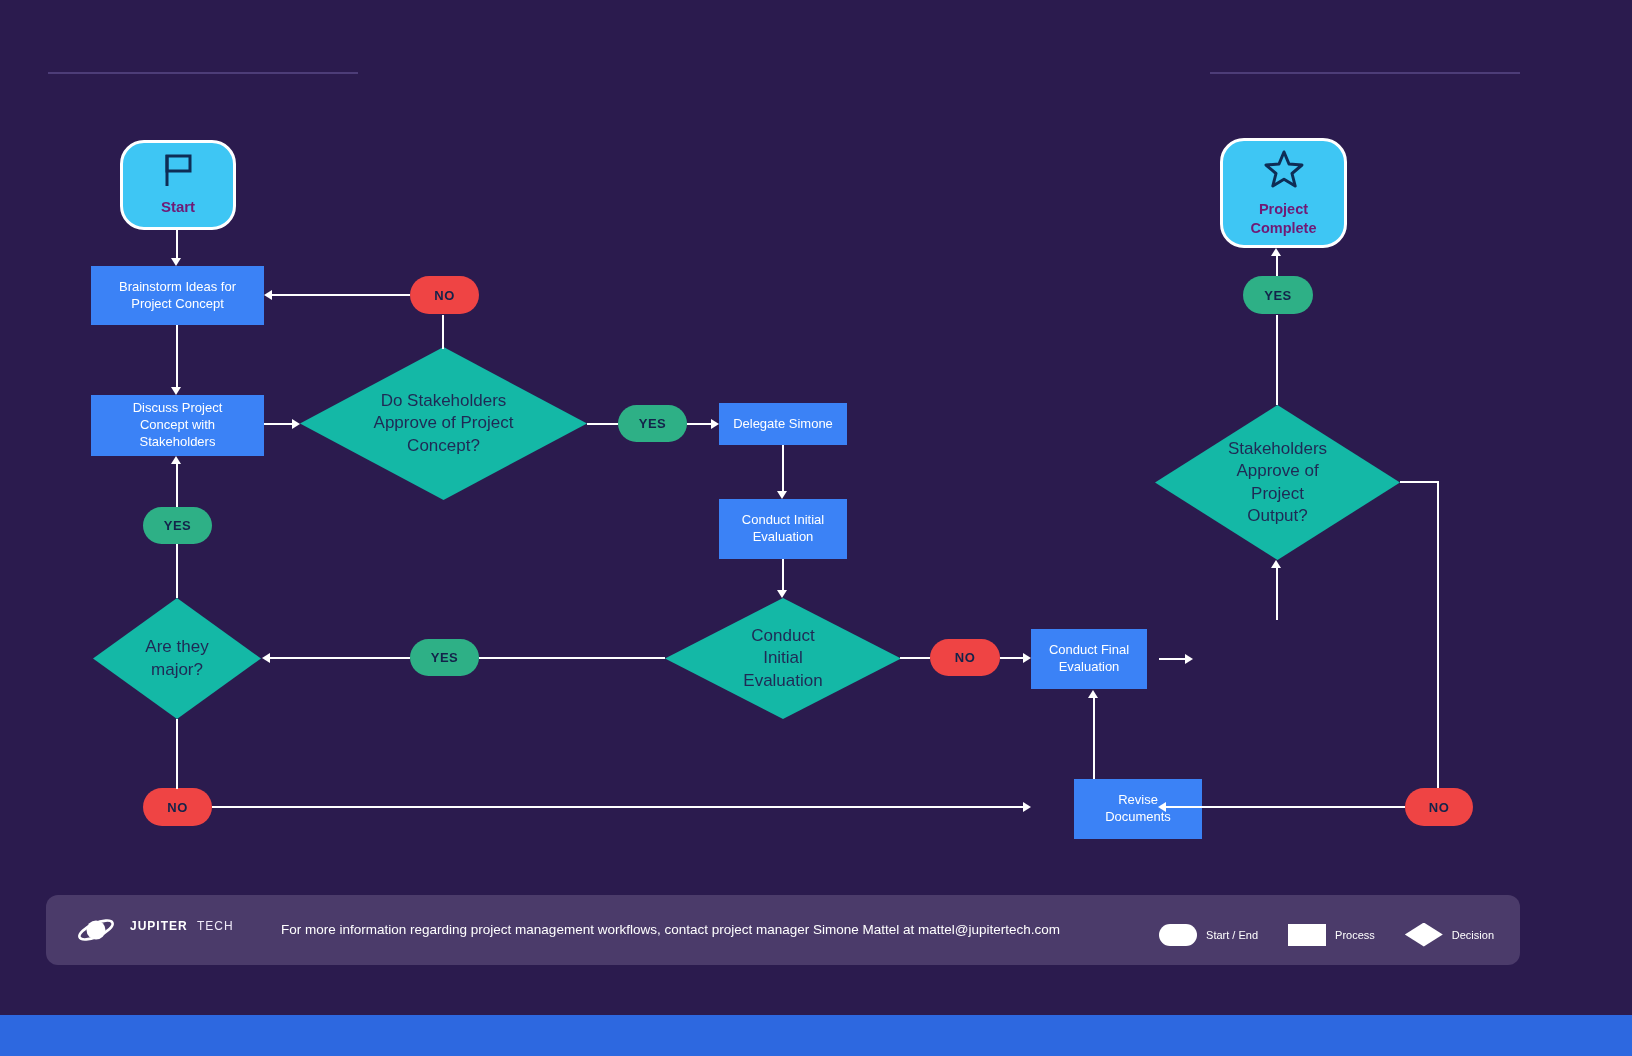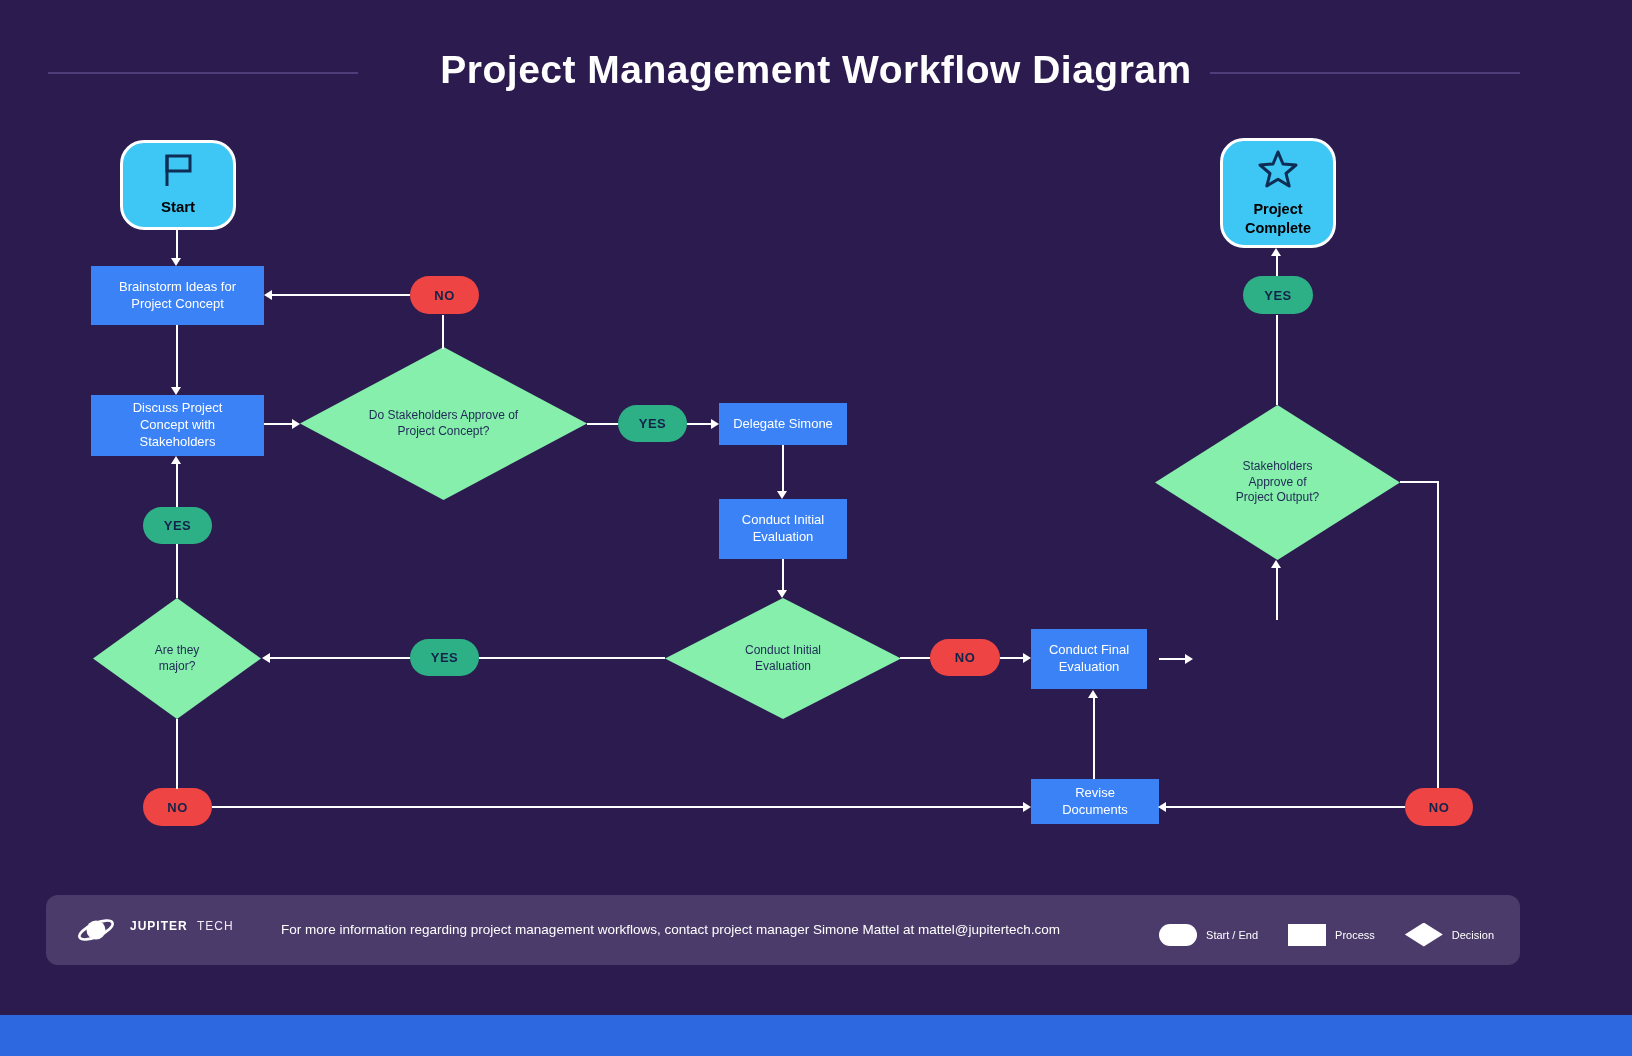--- a/index.html
+++ b/index.html
@@ -14,37 +14,37 @@
     text-align:center; color:#fff; font-size:39px; font-weight:bold;
     letter-spacing:0.5px;
   }
   .title-rule { position:absolute; top:72px; height:2px; background:#4d3d78; width:310px; }
   .rule-left { left:48px; } .rule-right { left:1210px; }
 
   
   .terminal {
     position:absolute; background:#3EC6F4; border:3px solid #fff; border-radius:24px;
     display:flex; flex-direction:column; align-items:center; justify-content:center;
-    gap:7px; color:#000000; font-weight:bold; text-align:center;
+    gap:7px; color:#701a75; font-weight:bold; text-align:center;
   }
   .terminal .t-label { font-size:15px; line-height:1.25; }
 
   
   .proc {
     position:absolute; background:#3b82f6; color:#fff;
     display:flex; align-items:center; justify-content:center; text-align:center;
     font-size:13px; line-height:1.3;
   }
 
   
   .diamond {
-    position:absolute; background:#86efac; color:#1F2A55;
+    position:absolute; background:#14b8a6; color:#1F2A55;
     clip-path:polygon(50% 0, 100% 50%, 50% 100%, 0 50%);
     display:flex; align-items:center; justify-content:center; text-align:center;
-    font-size:12px; line-height:1.32;
+    font-size:17px; line-height:1.32;
   }
 
   
   .pill {
     position:absolute; border-radius:19px; color:#13234A;
     display:flex; align-items:center; justify-content:center;
     font-size:13px; font-weight:bold; letter-spacing:0.5px;
   }
   .pill.yes { background:#2EB086; }
   .pill.no  { background:#ef4444; }
@@ -77,54 +77,53 @@
   .lg-diamond { width:38px; height:24px; background:#fff; clip-path:polygon(50% 0,100% 50%,50% 100%,0 50%); }
 
   .bottom-bar { position:absolute; left:0; top:1015px; width:1632px; height:41px; background:#2D68E0; }
 </style>
 </head>
 <body>
 
 <div class="canvas">
 
   <div class="title-rule rule-left"></div>
-  <h1 class="title">Project Management Workflow Diagram</h1>
   <div class="title-rule rule-right"></div>
 
   <div class="terminal" style="left:120px; top:140px; width:116px; height:90px;">
     <span>
       <svg width="38" height="34" viewBox="0 0 38 34">
         <line x1="8" y1="2" x2="8" y2="33" stroke="#0E2D55" stroke-width="3"></line>
         <rect x="8" y="3" width="23" height="15" fill="none" stroke="#0E2D55" stroke-width="3"></rect>
       </svg>
     </span>
     <span class="t-label">Start</span>
   </div>
 
-  <div class="terminal" style="left:1220px; top:138px; width:116px; height:110px;">
+  <div class="terminal" style="left:1220px; top:138px; width:127px; height:110px;">
     <span>
       <svg width="42" height="40" viewBox="0 0 42 40">
         <path d="M21 3 L26 15 L39 16 L29 24.5 L32.2 37 L21 30.2 L9.8 37 L13 24.5 L3 16 L16 15 Z" fill="none" stroke="#0E2D55" stroke-width="3" stroke-linejoin="round"></path>
       </svg>
     </span>
     <span class="t-label" style="font-size:14.5px; width:90px;">Project Complete</span>
   </div>
 
   <div class="proc" style="left:91px; top:266px; width:173px; height:59px; padding:0 16px;">Brainstorm Ideas for Project Concept</div>
 
   <div class="proc" style="left:91px; top:395px; width:173px; height:61px; padding:0 28px;">Discuss Project Concept with Stakeholders</div>
 
   <div class="proc" style="left:719px; top:403px; width:128px; height:42px; padding:0 8px;">Delegate Simone</div>
 
   <div class="proc" style="left:719px; top:499px; width:128px; height:60px; padding:0 14px;">Conduct Initial Evaluation</div>
 
   <div class="proc" style="left:1031px; top:629px; width:116px; height:60px; padding:0 14px;">Conduct Final Evaluation</div>
 
 
-  <div class="proc" style="left:1031px; top:779px; width:128px; height:45px; padding:0 30px;">Revise Documents</div>
+  <div class="proc" style="left:1074px; top:779px; width:128px; height:60px; padding:0 30px;">Revise Documents</div>
 
   <div class="diamond" style="left:300px; top:347px; width:287px; height:153px; padding:0 68px;">Do Stakeholders Approve of Project Concept?</div>
 
   <div class="diamond" style="left:665px; top:598px; width:236px; height:121px; padding:0 78px;">Conduct Initial Evaluation</div>
 
   <div class="diamond" style="left:93px; top:598px; width:168px; height:121px; padding:0 44px;">Are they major?</div>
 
   <div class="diamond" style="left:1155px; top:405px; width:245px; height:155px; padding:0 76px;">Stakeholders Approve of Project Output?</div>
 
   <div class="pill no" style="left:410px; top:276px; width:69px; height:38px;">NO</div>

